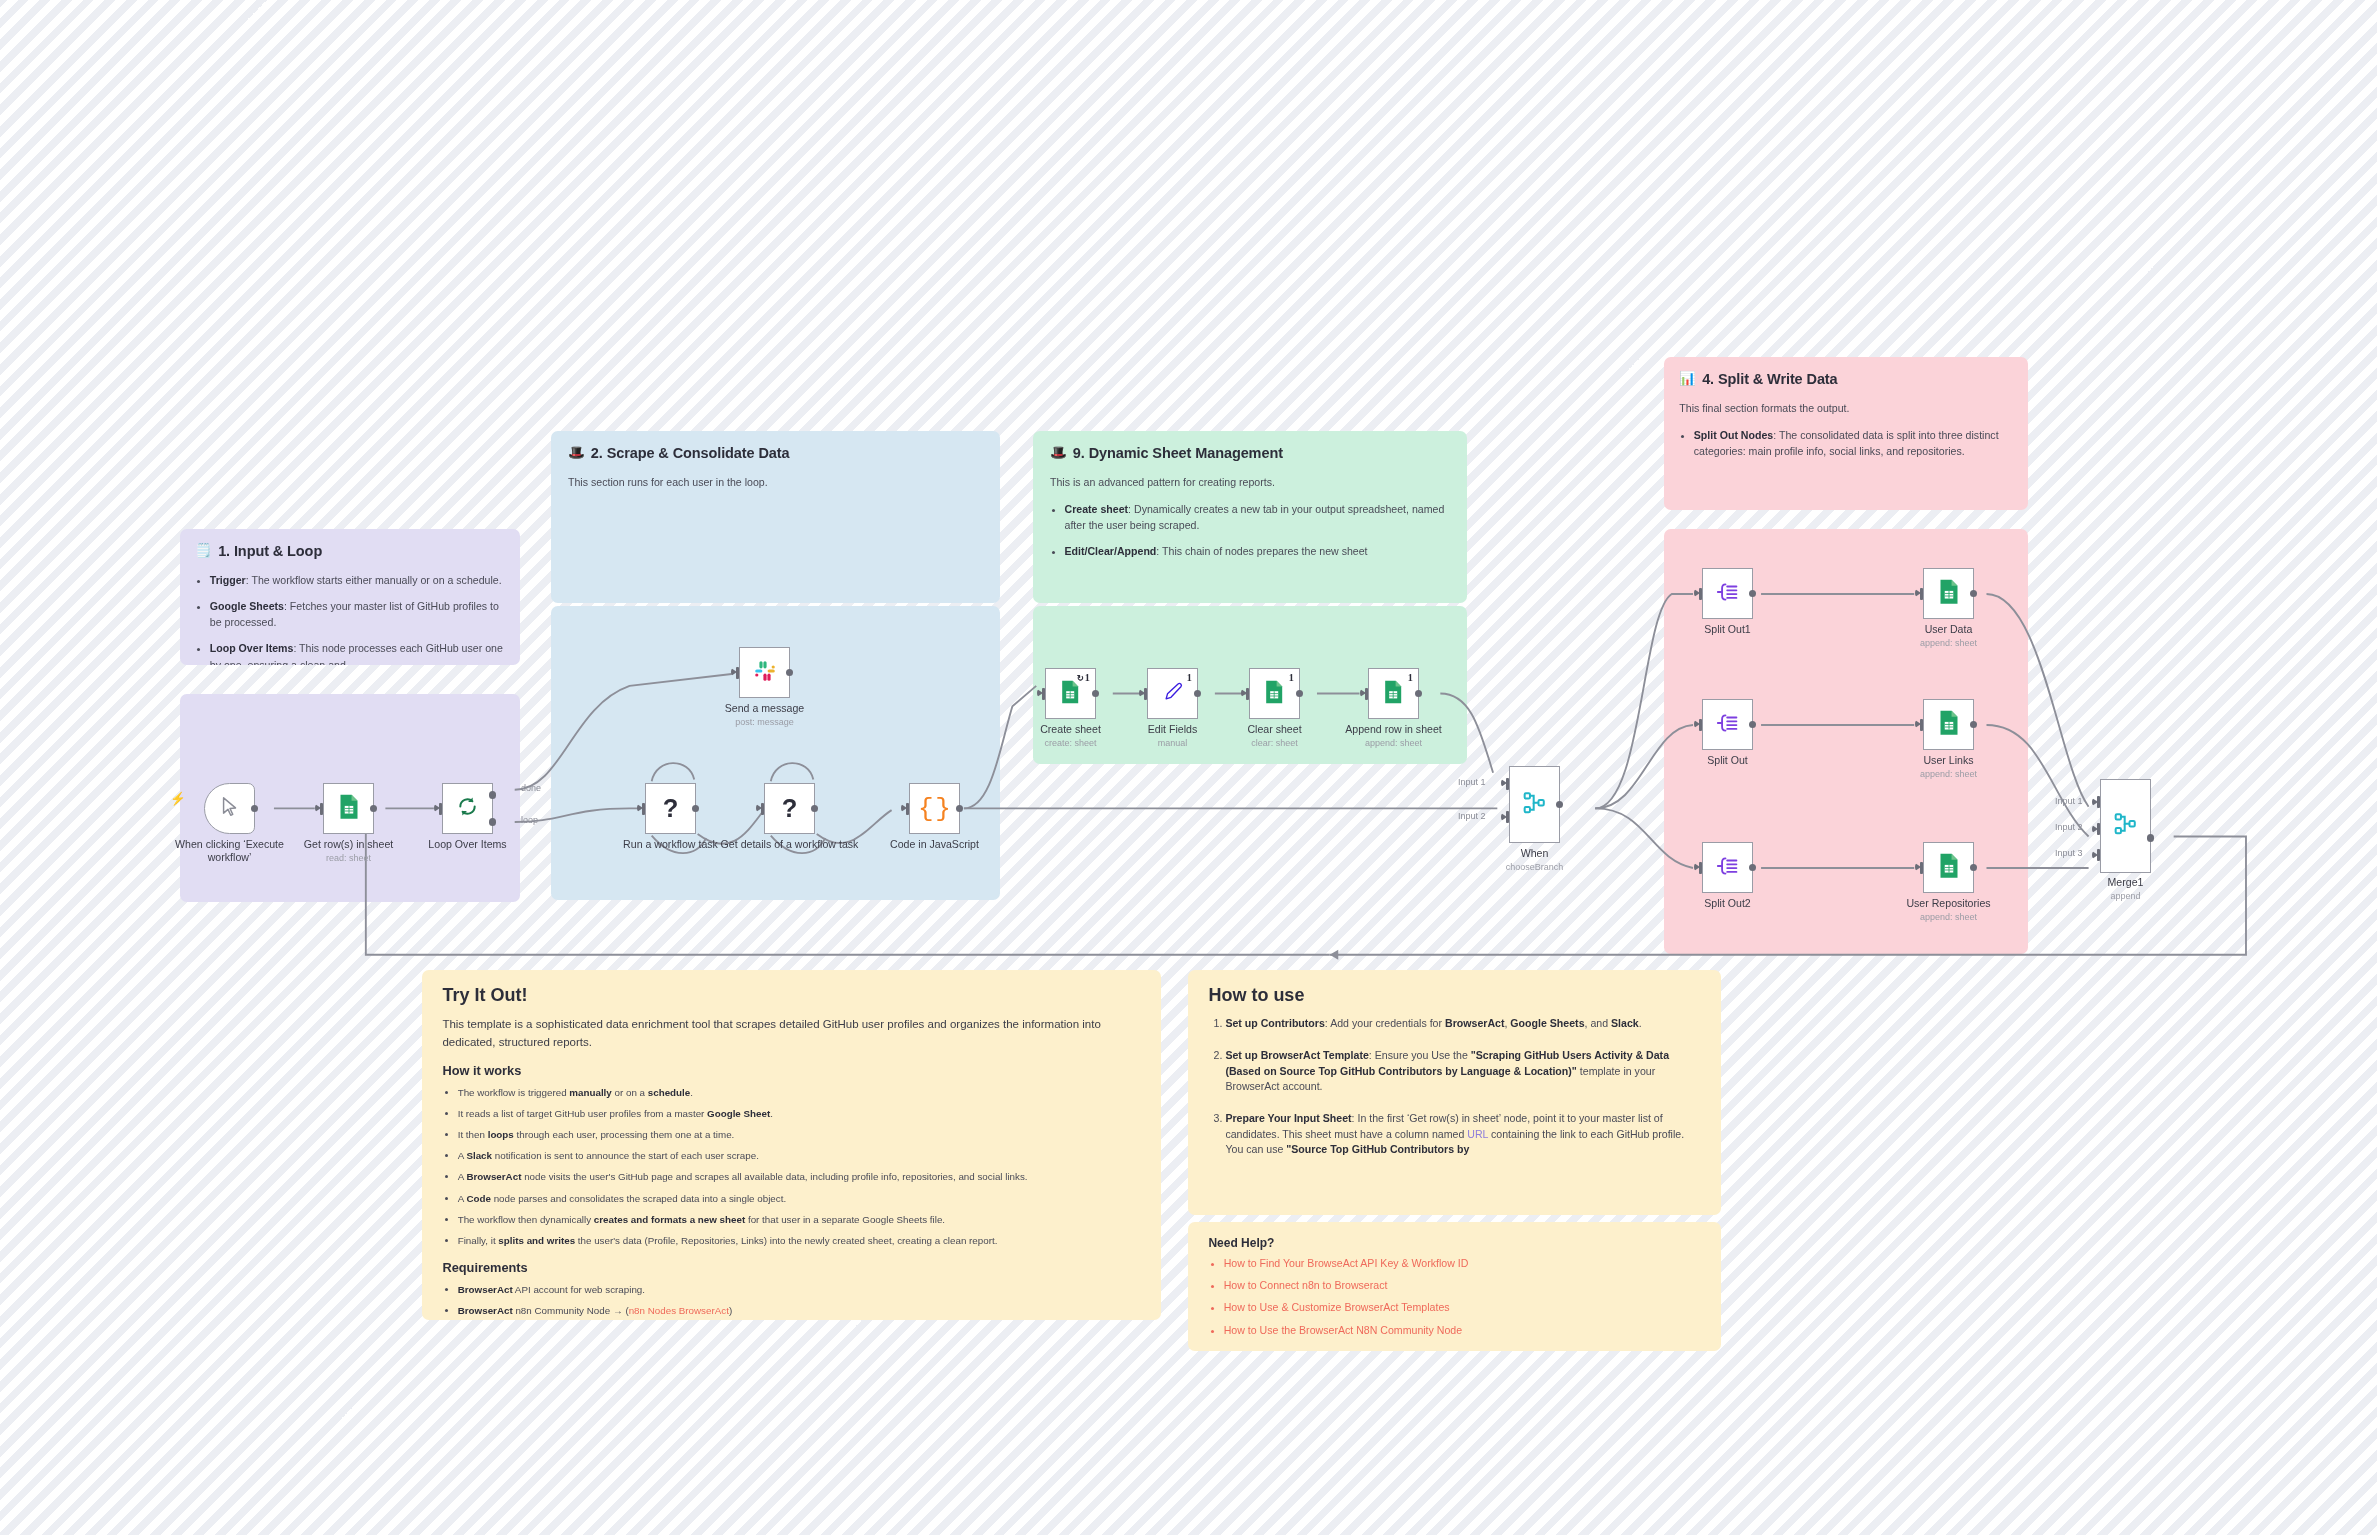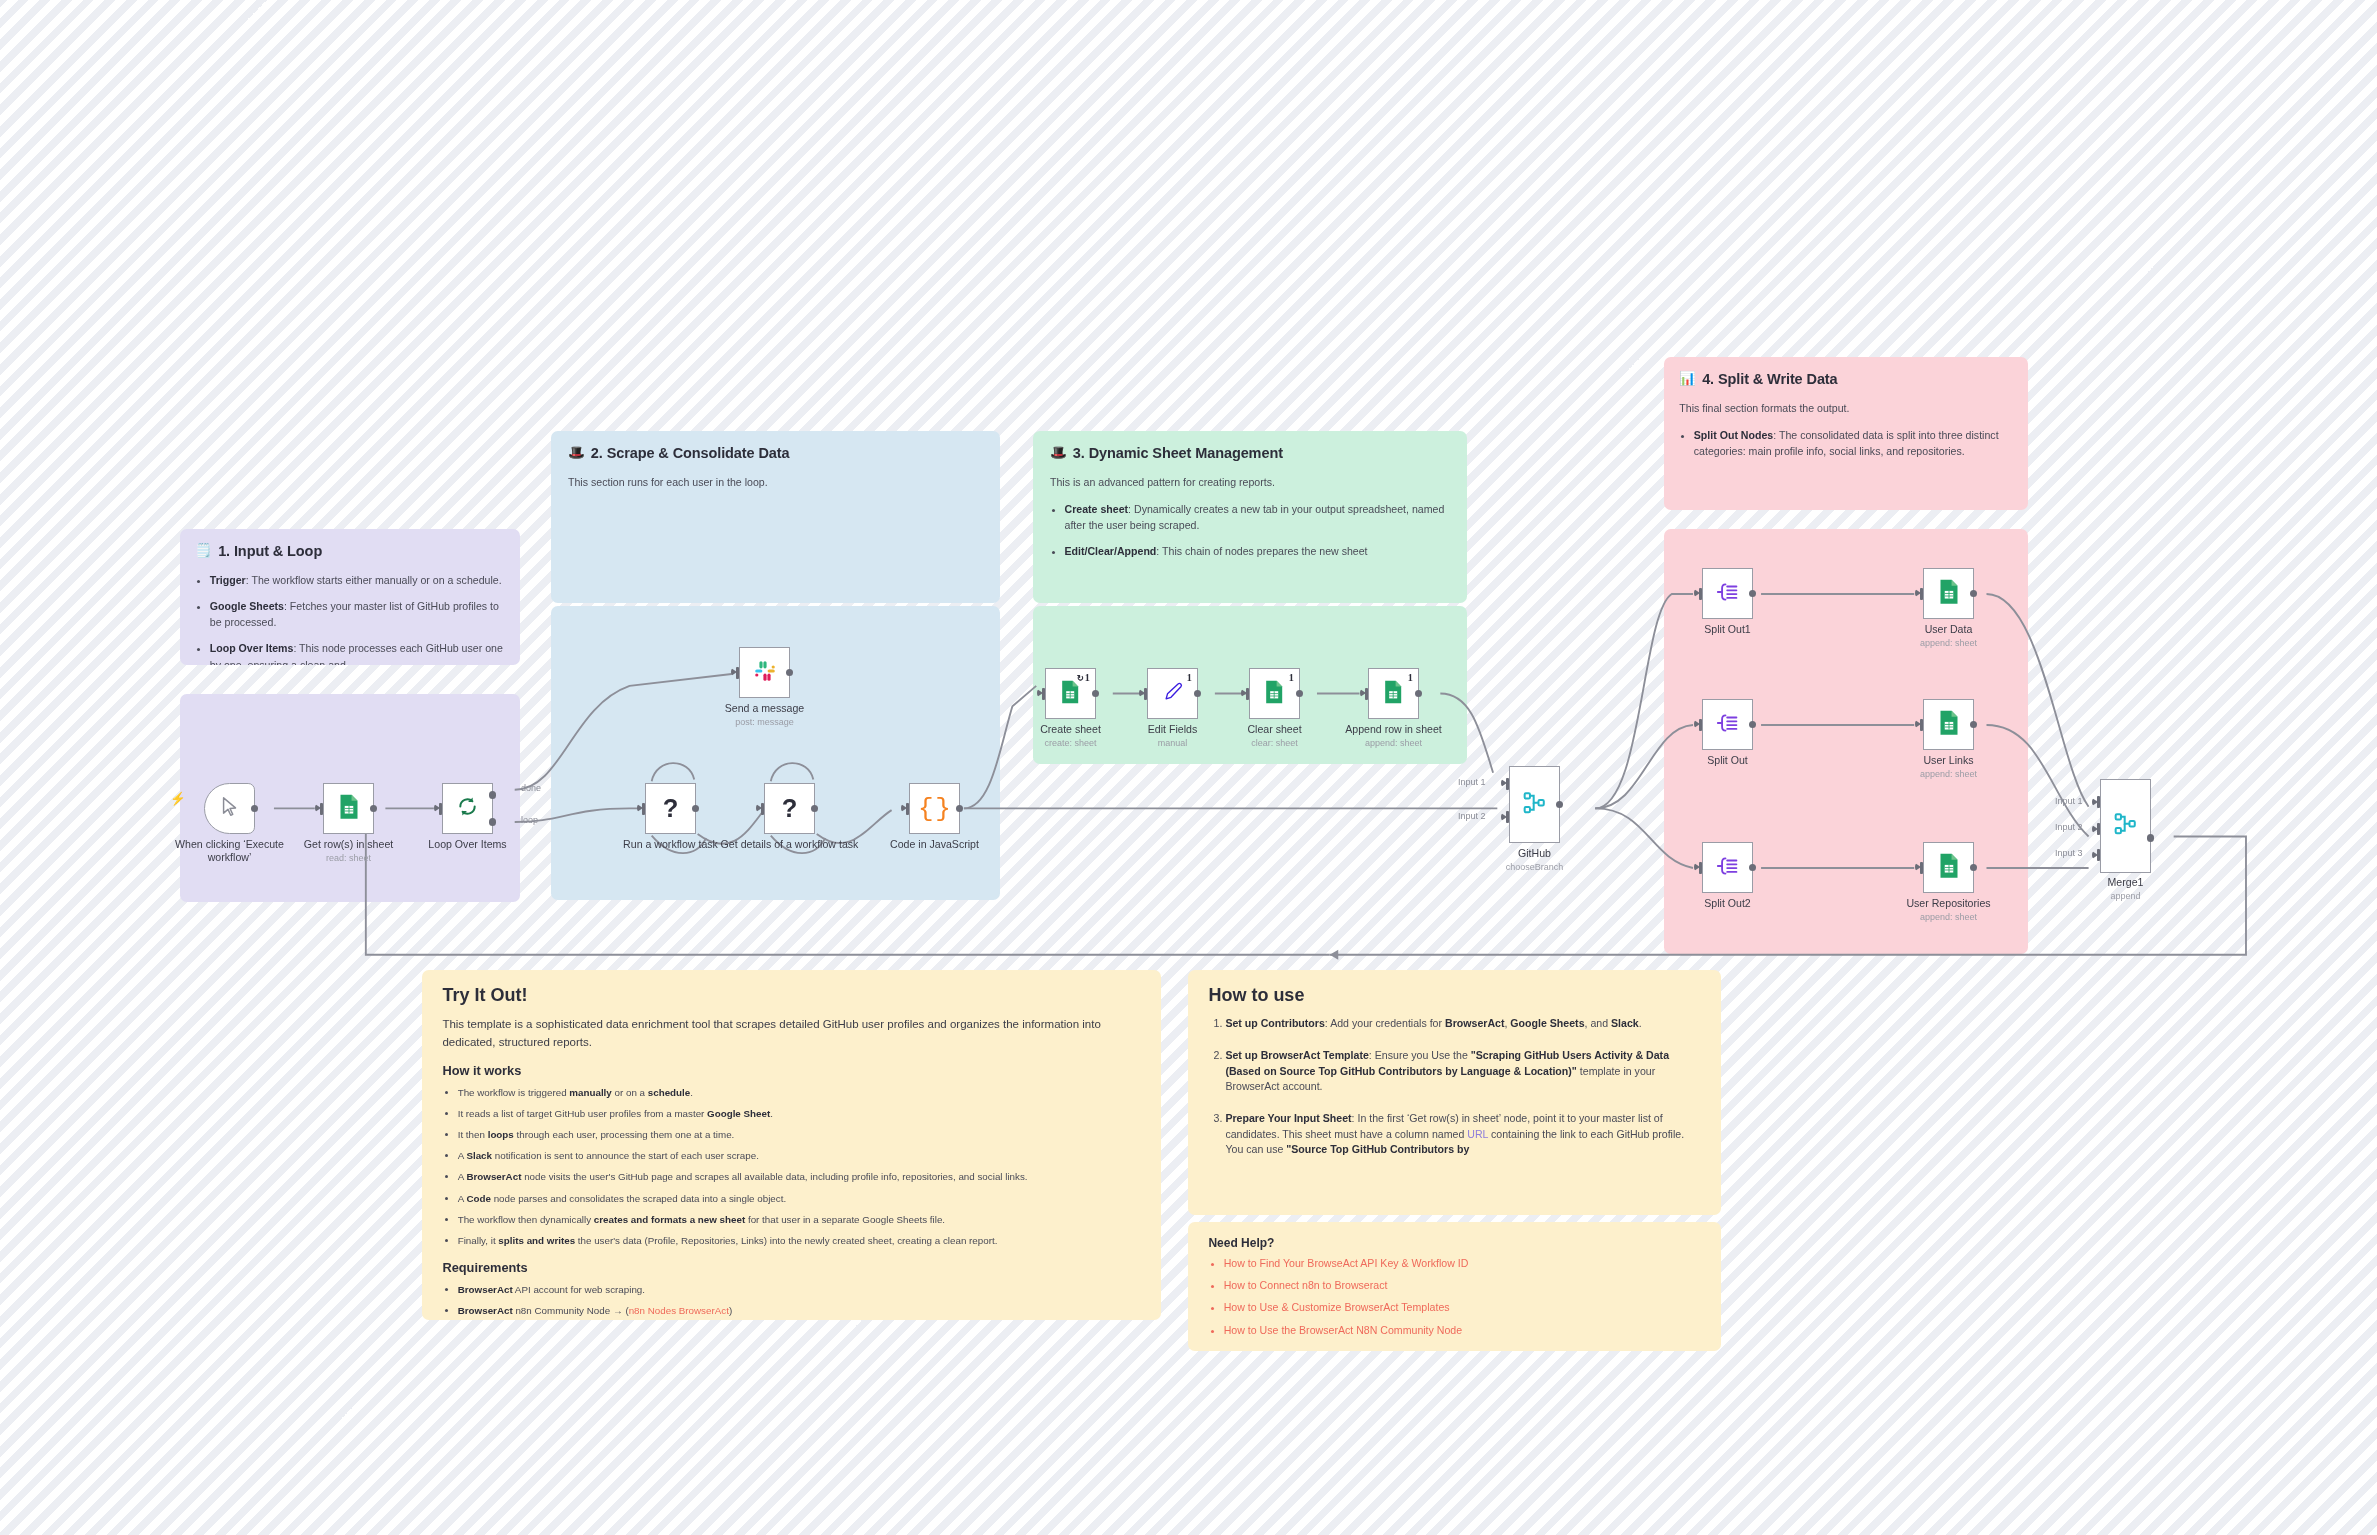--- a/index.html
+++ b/index.html
@@ -187,21 +187,21 @@
     <div class="note-body">
       <p>This section runs for each user in the loop.</p>
     </div>
   </div>
 
   <div class="note note-blue" style="left:551px; top:606px; width:449px; height:294px;"></div>
 
   <div class="note note-green" style="left:1033px; top:431px; width:434px; height:172px; padding:13.6px 17px;">
     <div class="note-title">
       <span class="note-icon">🎩</span>
-      <span>3. Dynamic Sheet Management</span>
+      <span>9. Dynamic Sheet Management</span>
     </div>
     <div class="note-body">
       <p>This is an advanced pattern for creating reports.</p>
       <ul>
         <li><b>Create sheet</b><span>: Dynamically creates a new tab in your output spreadsheet, named after the user being scraped.</span></li>
         <li><b>Edit/Clear/Append</b><span>: This chain of nodes prepares the new sheet</span></li>
       </ul>
     </div>
   </div>
 
@@ -460,21 +460,21 @@
         <path d="M7.5 5.5 h3.5 v6.5 h4.5" fill="none" stroke="#1fb6c9" stroke-width="1.9"></path>
         <path d="M7.5 18.5 h3.5 v-6.5" fill="none" stroke="#1fb6c9" stroke-width="1.9"></path>
       </svg>
     </span>
     <span class="port in-arrow" style="top:22%;"></span>
     <span class="port in-bar" style="top:22%;"></span>
     <span class="port in-arrow" style="top:67%;"></span>
     <span class="port in-bar" style="top:67%;"></span>
     <span class="port out"></span>
     <div class="node-label" style="top:80px;">
-      <span>GitHub</span>
+      <span>When</span>
       <span class="node-sub">chooseBranch</span>
     </div>
   </div>
   <div class="conn-label" style="left:1458px; top:777px;">Input 1</div>
   <div class="conn-label" style="left:1458px; top:811px;">Input 2</div>
 
   <div class="node" style="left:1702px; top:568px;">
     <span class="glyph">
       <svg width="24" height="22" viewBox="0 0 28 26">
         <path d="M2 13 h5" stroke="#7d3fe0" stroke-width="2.2" stroke-linecap="round"></path>

